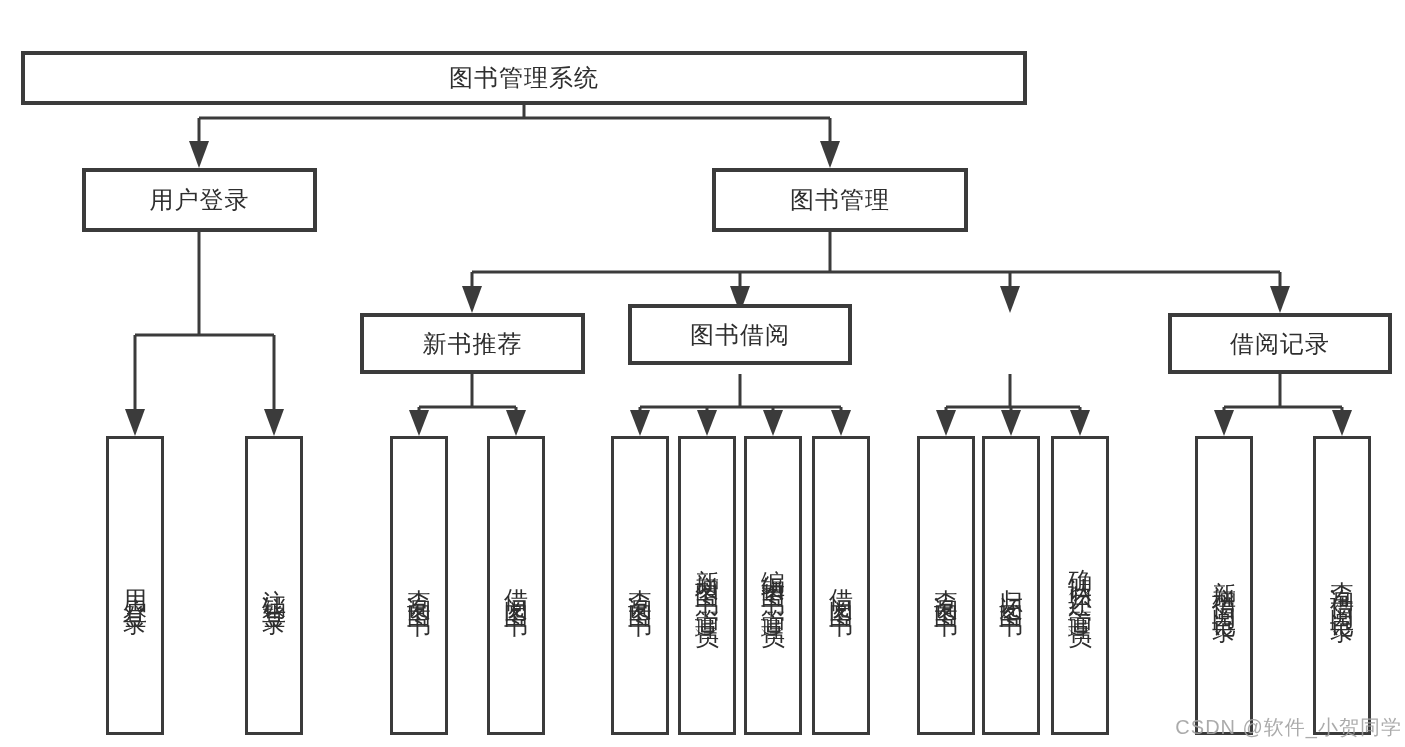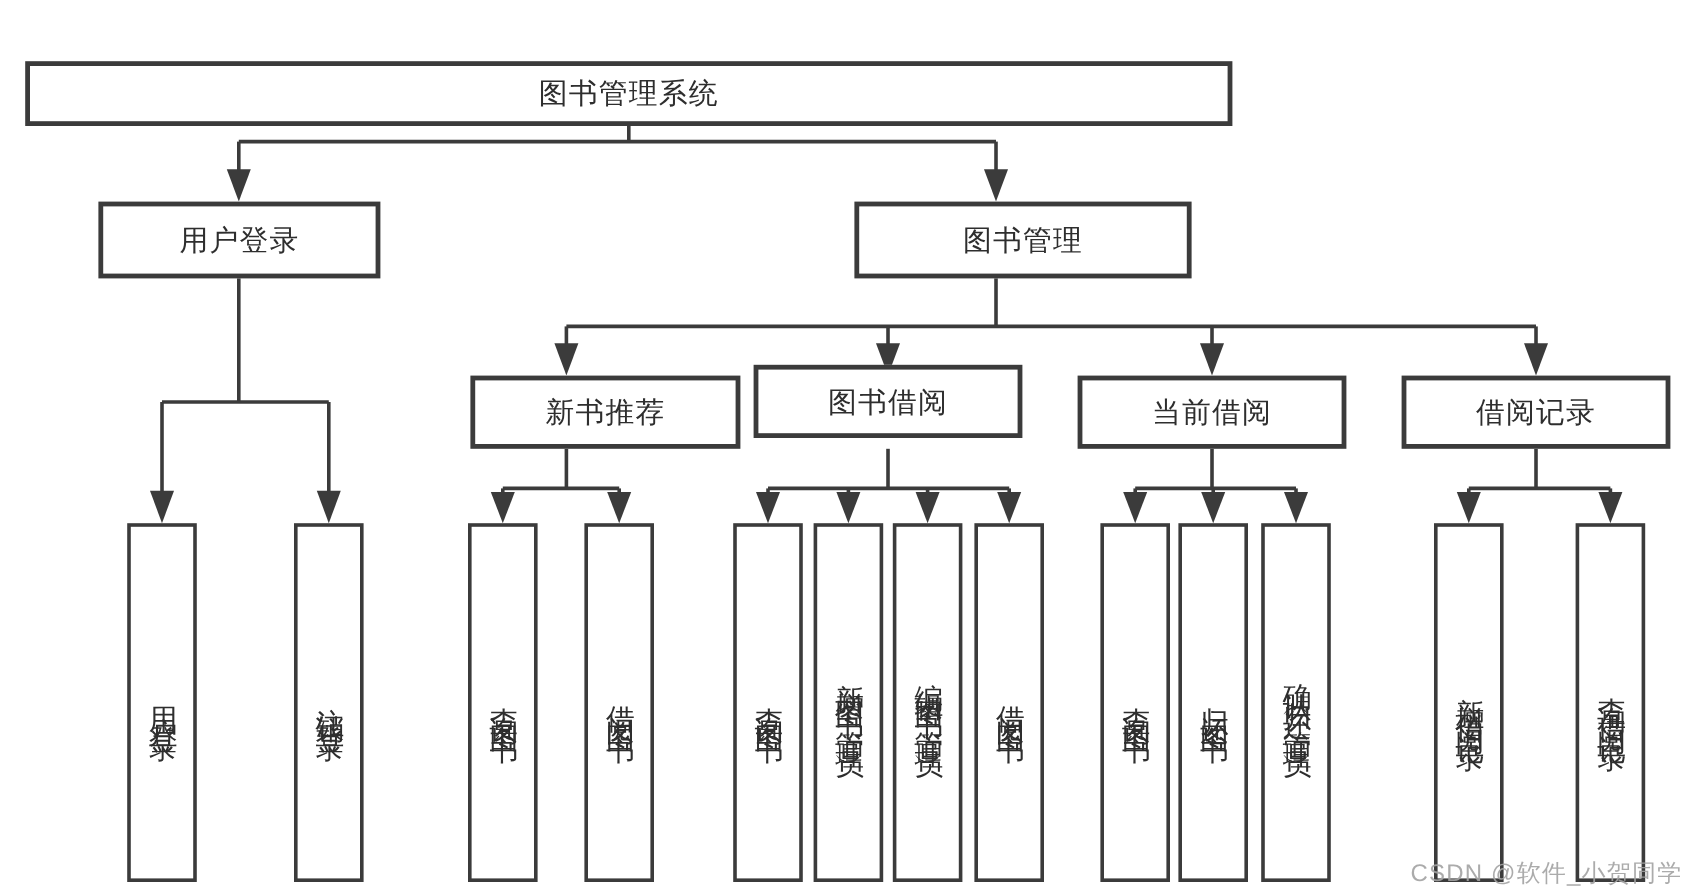--- a/index.html
+++ b/index.html
@@ -44,22 +44,22 @@
   .leaf .vtext {
     writing-mode: vertical-rl;
     text-orientation: mixed;
     letter-spacing: 8px;
     font-size: 24px;
     line-height: 1;
   }
   
   .b-root        { left: 21px;   top: 15px;  width: 1006px; height: 54px; margin-top: 36px; }
   .b-user-login  { left: 82px;   top: 168px; width: 235px;  height: 64px; }
-  .b-book-mgmt   { left: 712px;  top: 168px; width: 281px;  height: 64px; text-align: center; }
-  .b-new-rec     { left: 360px;  top: 313px; width: 225px;  height: 61px; margin-left: 32px; }
+  .b-book-mgmt   { left: 712px;  top: 168px; width: 256px;  height: 64px; text-align: center; }
+  .b-new-rec     { left: 360px;  top: 313px; width: 225px;  height: 61px; }
   .b-book-borrow { left: 628px;  top: 304px; width: 224px;  height: 61px; }
   .b-cur-borrow  { left: 898px;  top: 313px; width: 224px;  height: 61px; }
   .b-borrow-rec  { left: 1168px; top: 313px; width: 224px;  height: 61px; }
   
   .leaf { top: 436px; width: 58px; height: 299px; }
   .l-a1 { left: 106px; }  .l-a2 { left: 245px; }
   .l-b1 { left: 390px; }  .l-b2 { left: 487px; }
   .l-c1 { left: 611px; }  .l-c2 { left: 678px; }  .l-c3 { left: 744px; }  .l-c4 { left: 812px; }
   .l-d1 { left: 917px; }  .l-d2 { left: 982px; }  .l-d3 { left: 1051px; }
   .l-e1 { left: 1195px; } .l-e2 { left: 1313px; }
@@ -166,23 +166,20 @@
   <div class="node b-book-mgmt">
     <span>图书管理</span>
   </div>
 
   <div class="node b-new-rec">
     <span>新书推荐</span>
   </div>
   <div class="node b-book-borrow">
     <span>图书借阅</span>
   </div>
-  <div class="node b-cur-borrow">
-    <span>当前借阅</span>
-  </div>
   <div class="node b-borrow-rec">
     <span>借阅记录</span>
   </div>
 
   <div class="node leaf l-a1">
     <span class="vtext">用户登录</span>
   </div>
   <div class="node leaf l-a2">
     <span class="vtext">注销登录</span>
   </div>

